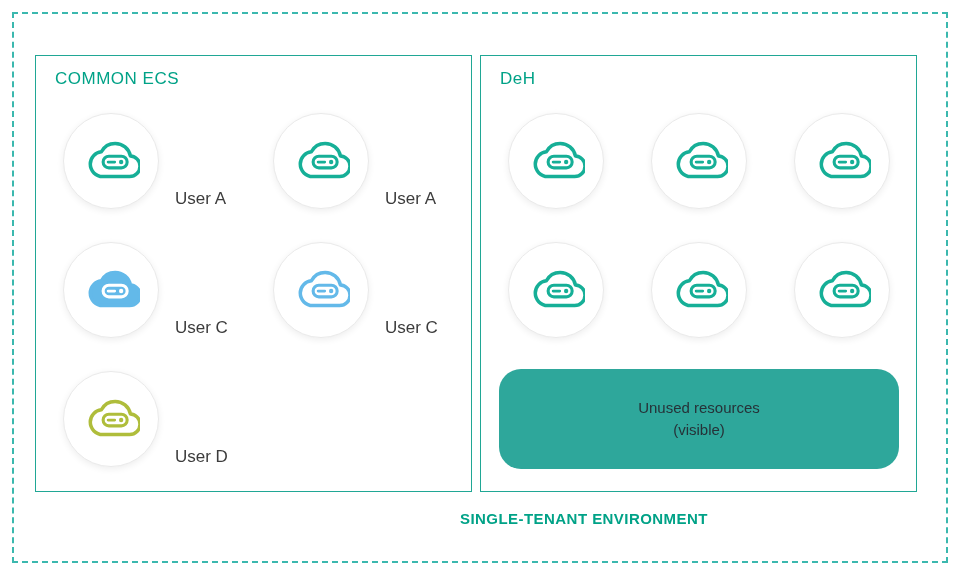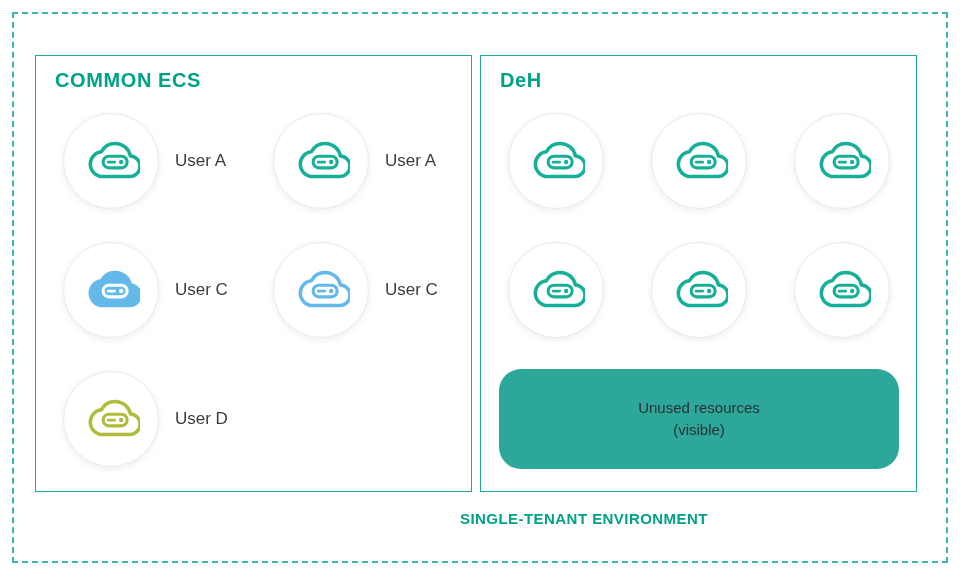--- a/index.html
+++ b/index.html
@@ -23,22 +23,22 @@
     height: 435px;
     border: 1px solid var(--box-border, #20A795);
     background: #ffffff;
   }
   .panel-left  { left: 35px; }
   .panel-right { left: 480px; }
   .panel-title {
     position: absolute;
     top: 13px;
     left: 19px;
-    font-size: 20px;
-    font-weight: bold;
+    font-size: 17px;
+    font-weight: normal;
     letter-spacing: 0.03em;
     color: var(--accent, #00A287);
   }
   .grid-left {
     position: absolute;
     left: 27px;
     top: 57px;
     display: grid;
     grid-template-columns: 210px 210px;
     grid-auto-rows: 96px;
@@ -47,21 +47,21 @@
   .grid-right {
     position: absolute;
     left: 27px;
     top: 57px;
     display: grid;
     grid-template-columns: repeat(3, 96px);
     grid-auto-rows: 96px;
     column-gap: 47px;
     row-gap: 33px;
   }
-  .user-item { display: flex; align-items: center; gap: 16px; }
+  .user-item { display: flex; align-items: flex-end; gap: 16px; }
   .circle {
     width: 96px;
     height: 96px;
     border-radius: 50%;
     background: #ffffff;
     border: 1px solid var(--circle-border, #EAEAEA);
     box-shadow: 0 2px 7px rgba(0,0,0,0.07);
     display: flex;
     align-items: center;
     justify-content: center;

